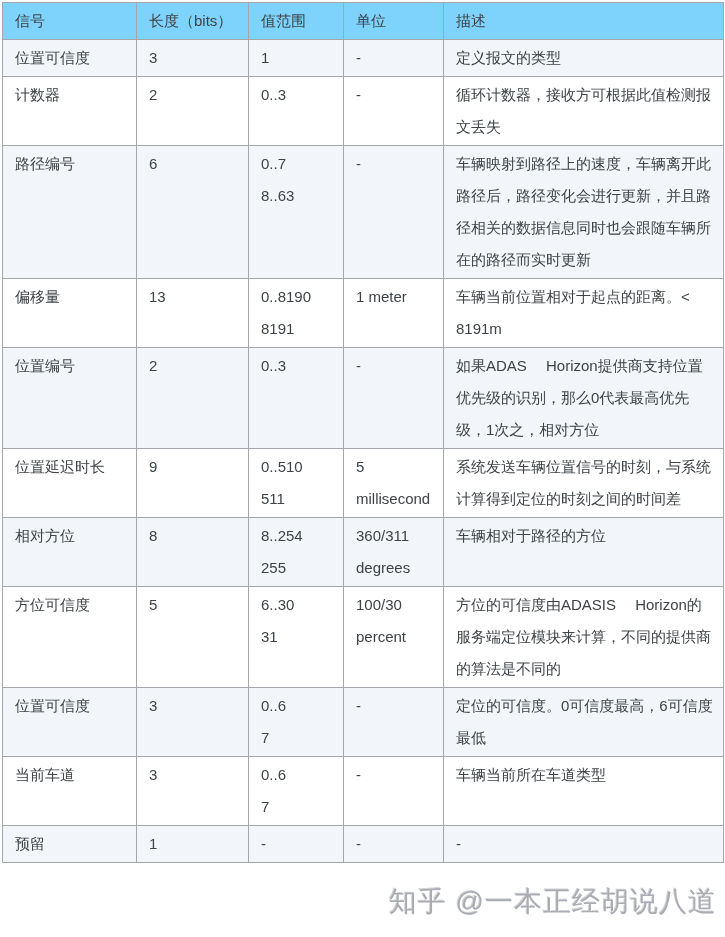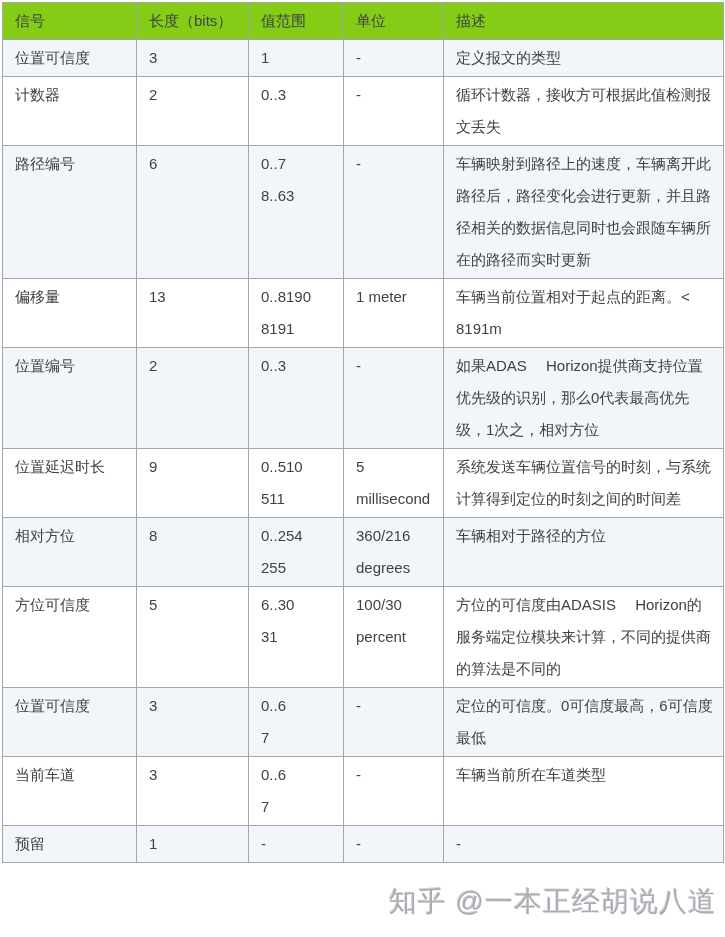--- a/index.html
+++ b/index.html
@@ -32,21 +32,21 @@
     text-align: left;
     font-weight: normal;
     font-size: 15px;
     line-height: 32px;
     color: #3e4347;
     padding: 2px 8px 2px 12px;
     white-space: pre-line;
     overflow: hidden;
   }
   thead th {
-    background: #84cc16;
+    background: #7dd3fc;
     height: 32px;
     white-space: nowrap;
   }
   tbody tr:nth-child(odd) td { background: #f2f6fa; }
   tbody tr:nth-child(even) td { background: #ffffff; }
   .watermark {
     position: absolute;
     right: 8px;
     bottom: 16px;
     font-size: 28px;
@@ -120,23 +120,23 @@
         <td>9</td>
         <td>0..510
 511</td>
         <td>5
 millisecond</td>
         <td>系统发送车辆位置信号的时刻，与系统计算得到定位的时刻之间的时间差</td>
       </tr>
       <tr>
         <td>相对方位</td>
         <td>8</td>
-        <td>0..254
+        <td>8..254
 255</td>
-        <td>360/216
+        <td>360/311
 degrees</td>
         <td>车辆相对于路径的方位</td>
       </tr>
       <tr>
         <td>方位可信度</td>
         <td>5</td>
         <td>6..30
 31</td>
         <td>100/30
 percent</td>

